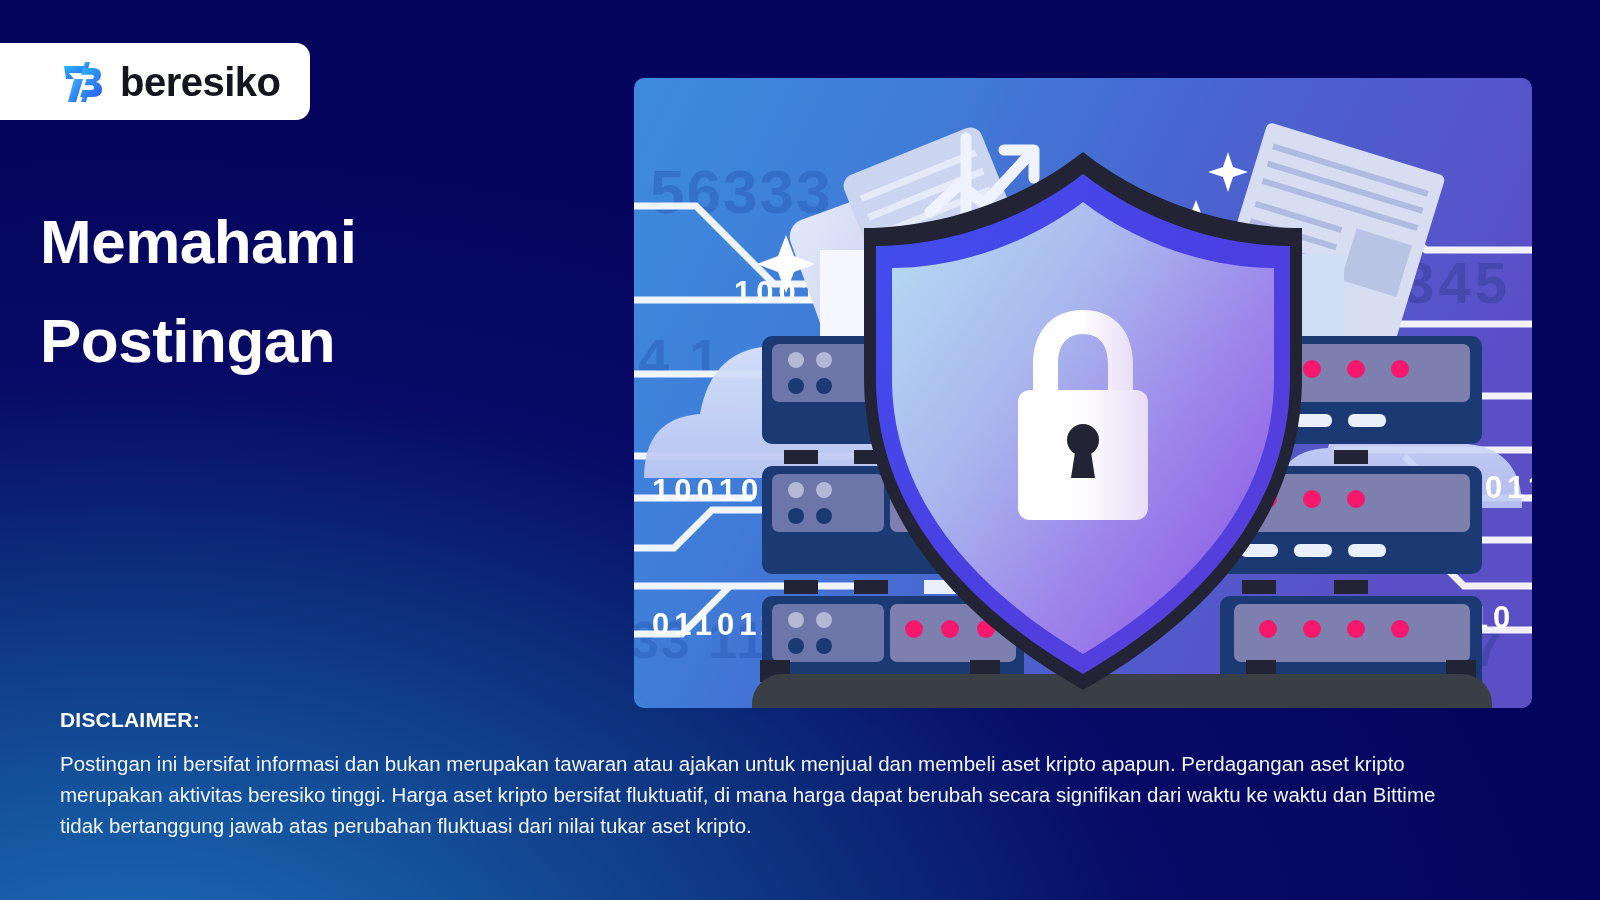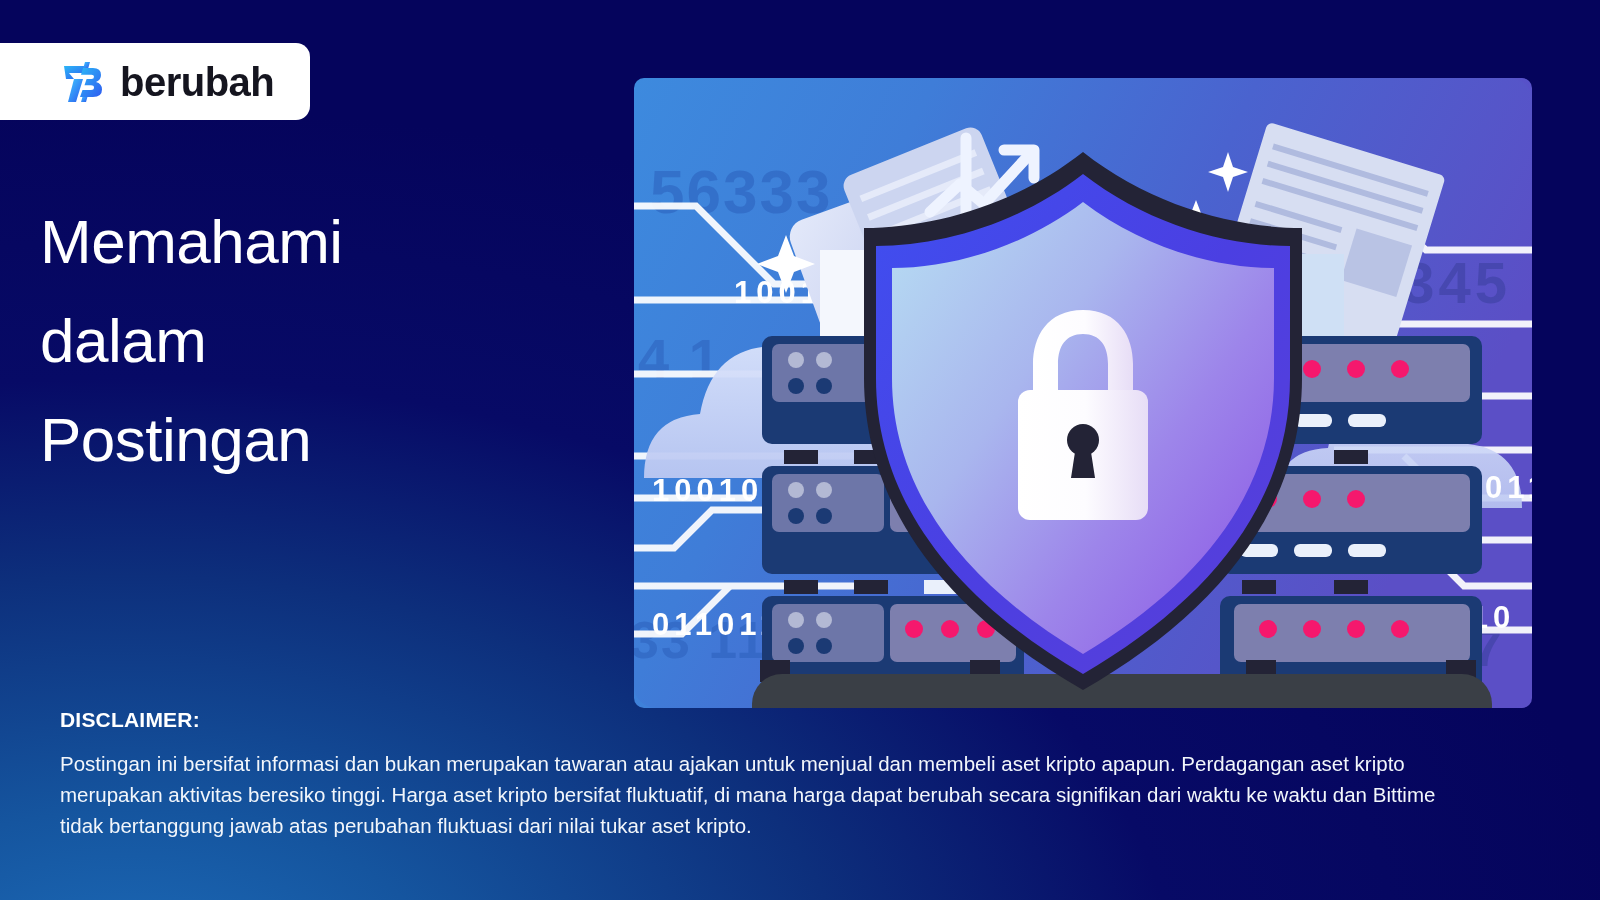--- a/index.html
+++ b/index.html
@@ -49,21 +49,21 @@
   }
 
   
   #headline {
     position: absolute;
     left: 40px;
     top: 192px;
     width: 560px;
     color: #ffffff;
     font-size: 62px;
-    font-weight: 400;
+    font-weight: 700;
     line-height: 1.6;
     letter-spacing: -0.5px;
   }
   #headline .hl-line { display: block; white-space: nowrap; }
 
   #disclaimer-block {
     position: absolute;
     left: 60px;
     top: 708px;
     width: 1420px;
@@ -112,26 +112,25 @@
           <stop offset="0" stop-color="#3ec6ff"></stop>
           <stop offset="1" stop-color="#2a58ee"></stop>
         </linearGradient>
       </defs>
       <path d="M4 8 L28 8 L24 15 L9 15 L14 21 L6 21 Z" fill="url(#lgA)"></path>
       <path d="M14 21 L23 21 L16 44 L8 44 Z" fill="url(#lgB)"></path>
       <path d="M25 4 L30 4 L28 11 L23 11 Z" fill="url(#lgB)"></path>
       <path d="M23 37 L28 37 L26 44 L21 44 Z" fill="url(#lgB)"></path>
       <path d="M23 10 L33 10 Q41 10 41 17 Q41 22 36 24 Q42 25.5 42 31.5 Q42 39 33 39 L20 39 L22.5 32 L31 32 Q34 32 34 29.5 Q34 27.2 31 27.2 L24.5 27.2 L26.6 21 L31.5 21 Q34 21 34 18.8 Q34 16.8 31.5 16.8 L21 16.8 Z" fill="url(#lgA)"></path>
     </svg>
-    <div id="logo-word">berubah</div>
+    <div id="logo-word">beresiko</div>
   </div>
 
   <h1 id="headline">
     <span class="hl-line">Memahami</span>
-    <span class="hl-line">dalam</span>
     <span class="hl-line">Postingan</span>
   </h1>
 
   <div id="disclaimer-block">
     <div id="disclaimer-title">DISCLAIMER:</div>
     <div id="disclaimer-body">Postingan ini bersifat informasi dan bukan merupakan tawaran atau ajakan untuk menjual dan membeli aset kripto apapun. Perdagangan aset kripto merupakan aktivitas beresiko tinggi. Harga aset kripto bersifat fluktuatif, di mana harga dapat berubah secara signifikan dari waktu ke waktu dan Bittime tidak bertanggung jawab atas perubahan fluktuasi dari nilai tukar aset kripto.</div>
   </div>
 
   <div id="illustration-card">
     <svg viewBox="0 0 898 630" preserveAspectRatio="none">

